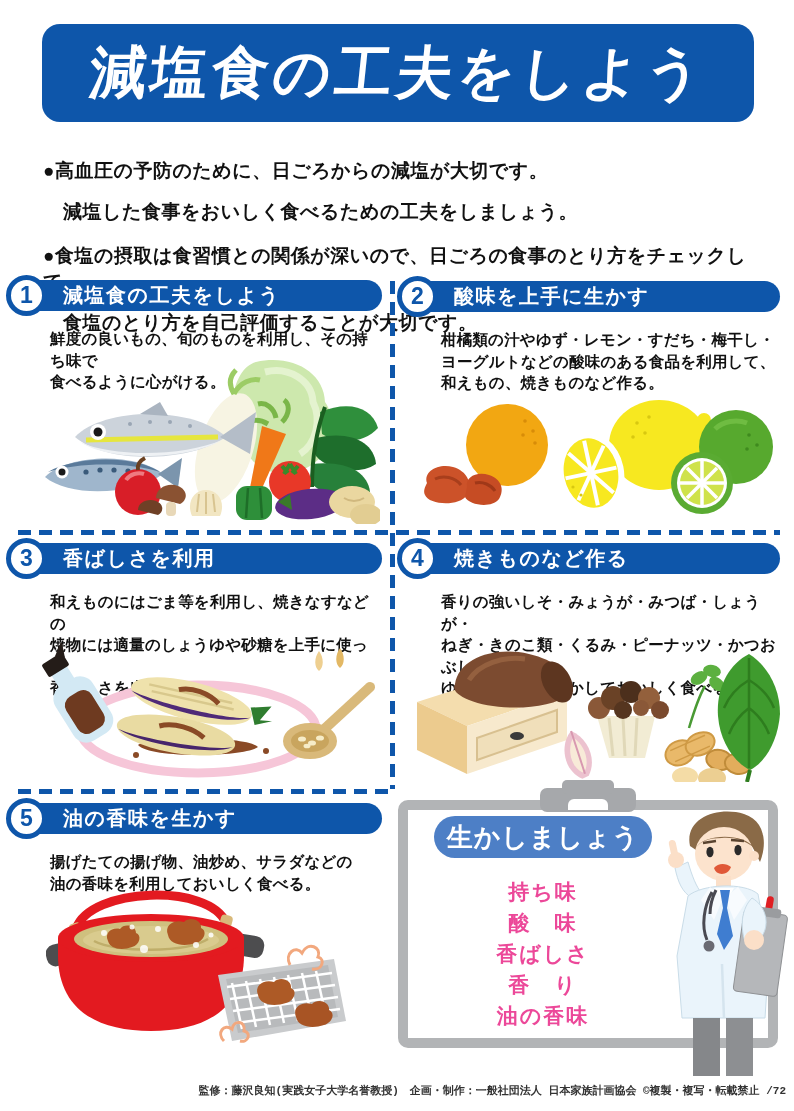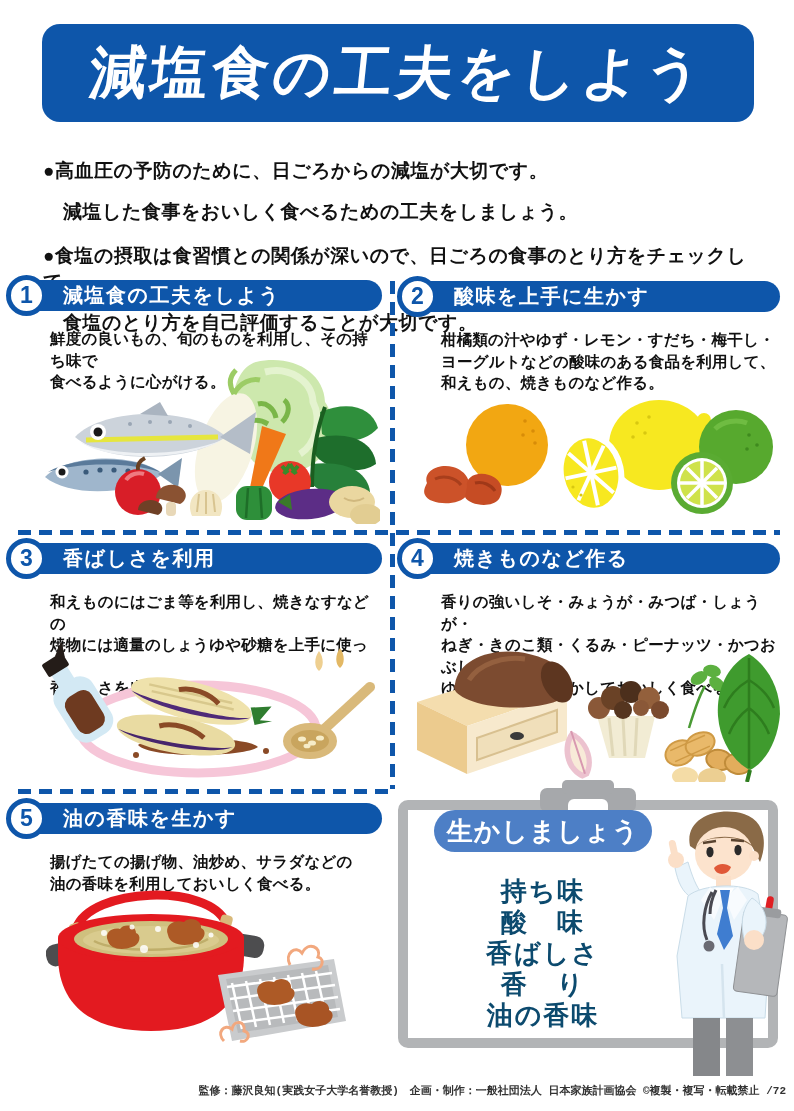--- a/index.html
+++ b/index.html
@@ -50,25 +50,25 @@
 
   
   .board{position:absolute;left:398px;top:800px;width:380px;height:248px;background:#fff;
          border:10px solid #b2b4b6;border-radius:10px;box-sizing:border-box;}
   .clip{position:absolute;left:50%;top:-22px;transform:translateX(-50%);width:96px;height:24px;
         background:#a6a8ab;border-radius:7px;}
   .clip::before{content:"";position:absolute;left:50%;top:-8px;transform:translateX(-50%);
         width:52px;height:14px;background:#a6a8ab;border-radius:5px;}
   .clip::after{content:"";position:absolute;left:50%;bottom:2px;transform:translateX(-50%);
         width:40px;height:11px;background:#fff;border-radius:6px 6px 0 0;}
-  .pill{position:absolute;left:26px;top:0;width:218px;height:42px;background:#4d7fc6;
+  .pill{position:absolute;left:26px;top:6px;width:218px;height:42px;background:#4d7fc6;
         border-radius:21px;color:#fff;font-size:26px;font-weight:bold;display:flex;
         align-items:center;justify-content:center;letter-spacing:1px;}
   .blist{position:absolute;left:26px;top:66px;width:218px;text-align:center;}
-  .bitem{font-size:26px;font-weight:bold;color:#0c4a6e;line-height:31px;letter-spacing:2px;}
+  .bitem{font-size:21px;font-weight:bold;color:#ec4899;line-height:31px;letter-spacing:2px;}
 
   .doctor{position:absolute;left:652px;top:806px;}
 
   
   .footer{position:absolute;right:8px;top:1083px;font-size:11px;font-weight:600;color:#333;font-family:Liberation Mono, monospace;}
 </style>
 </head>
 <body>
 
 <div class="page">

